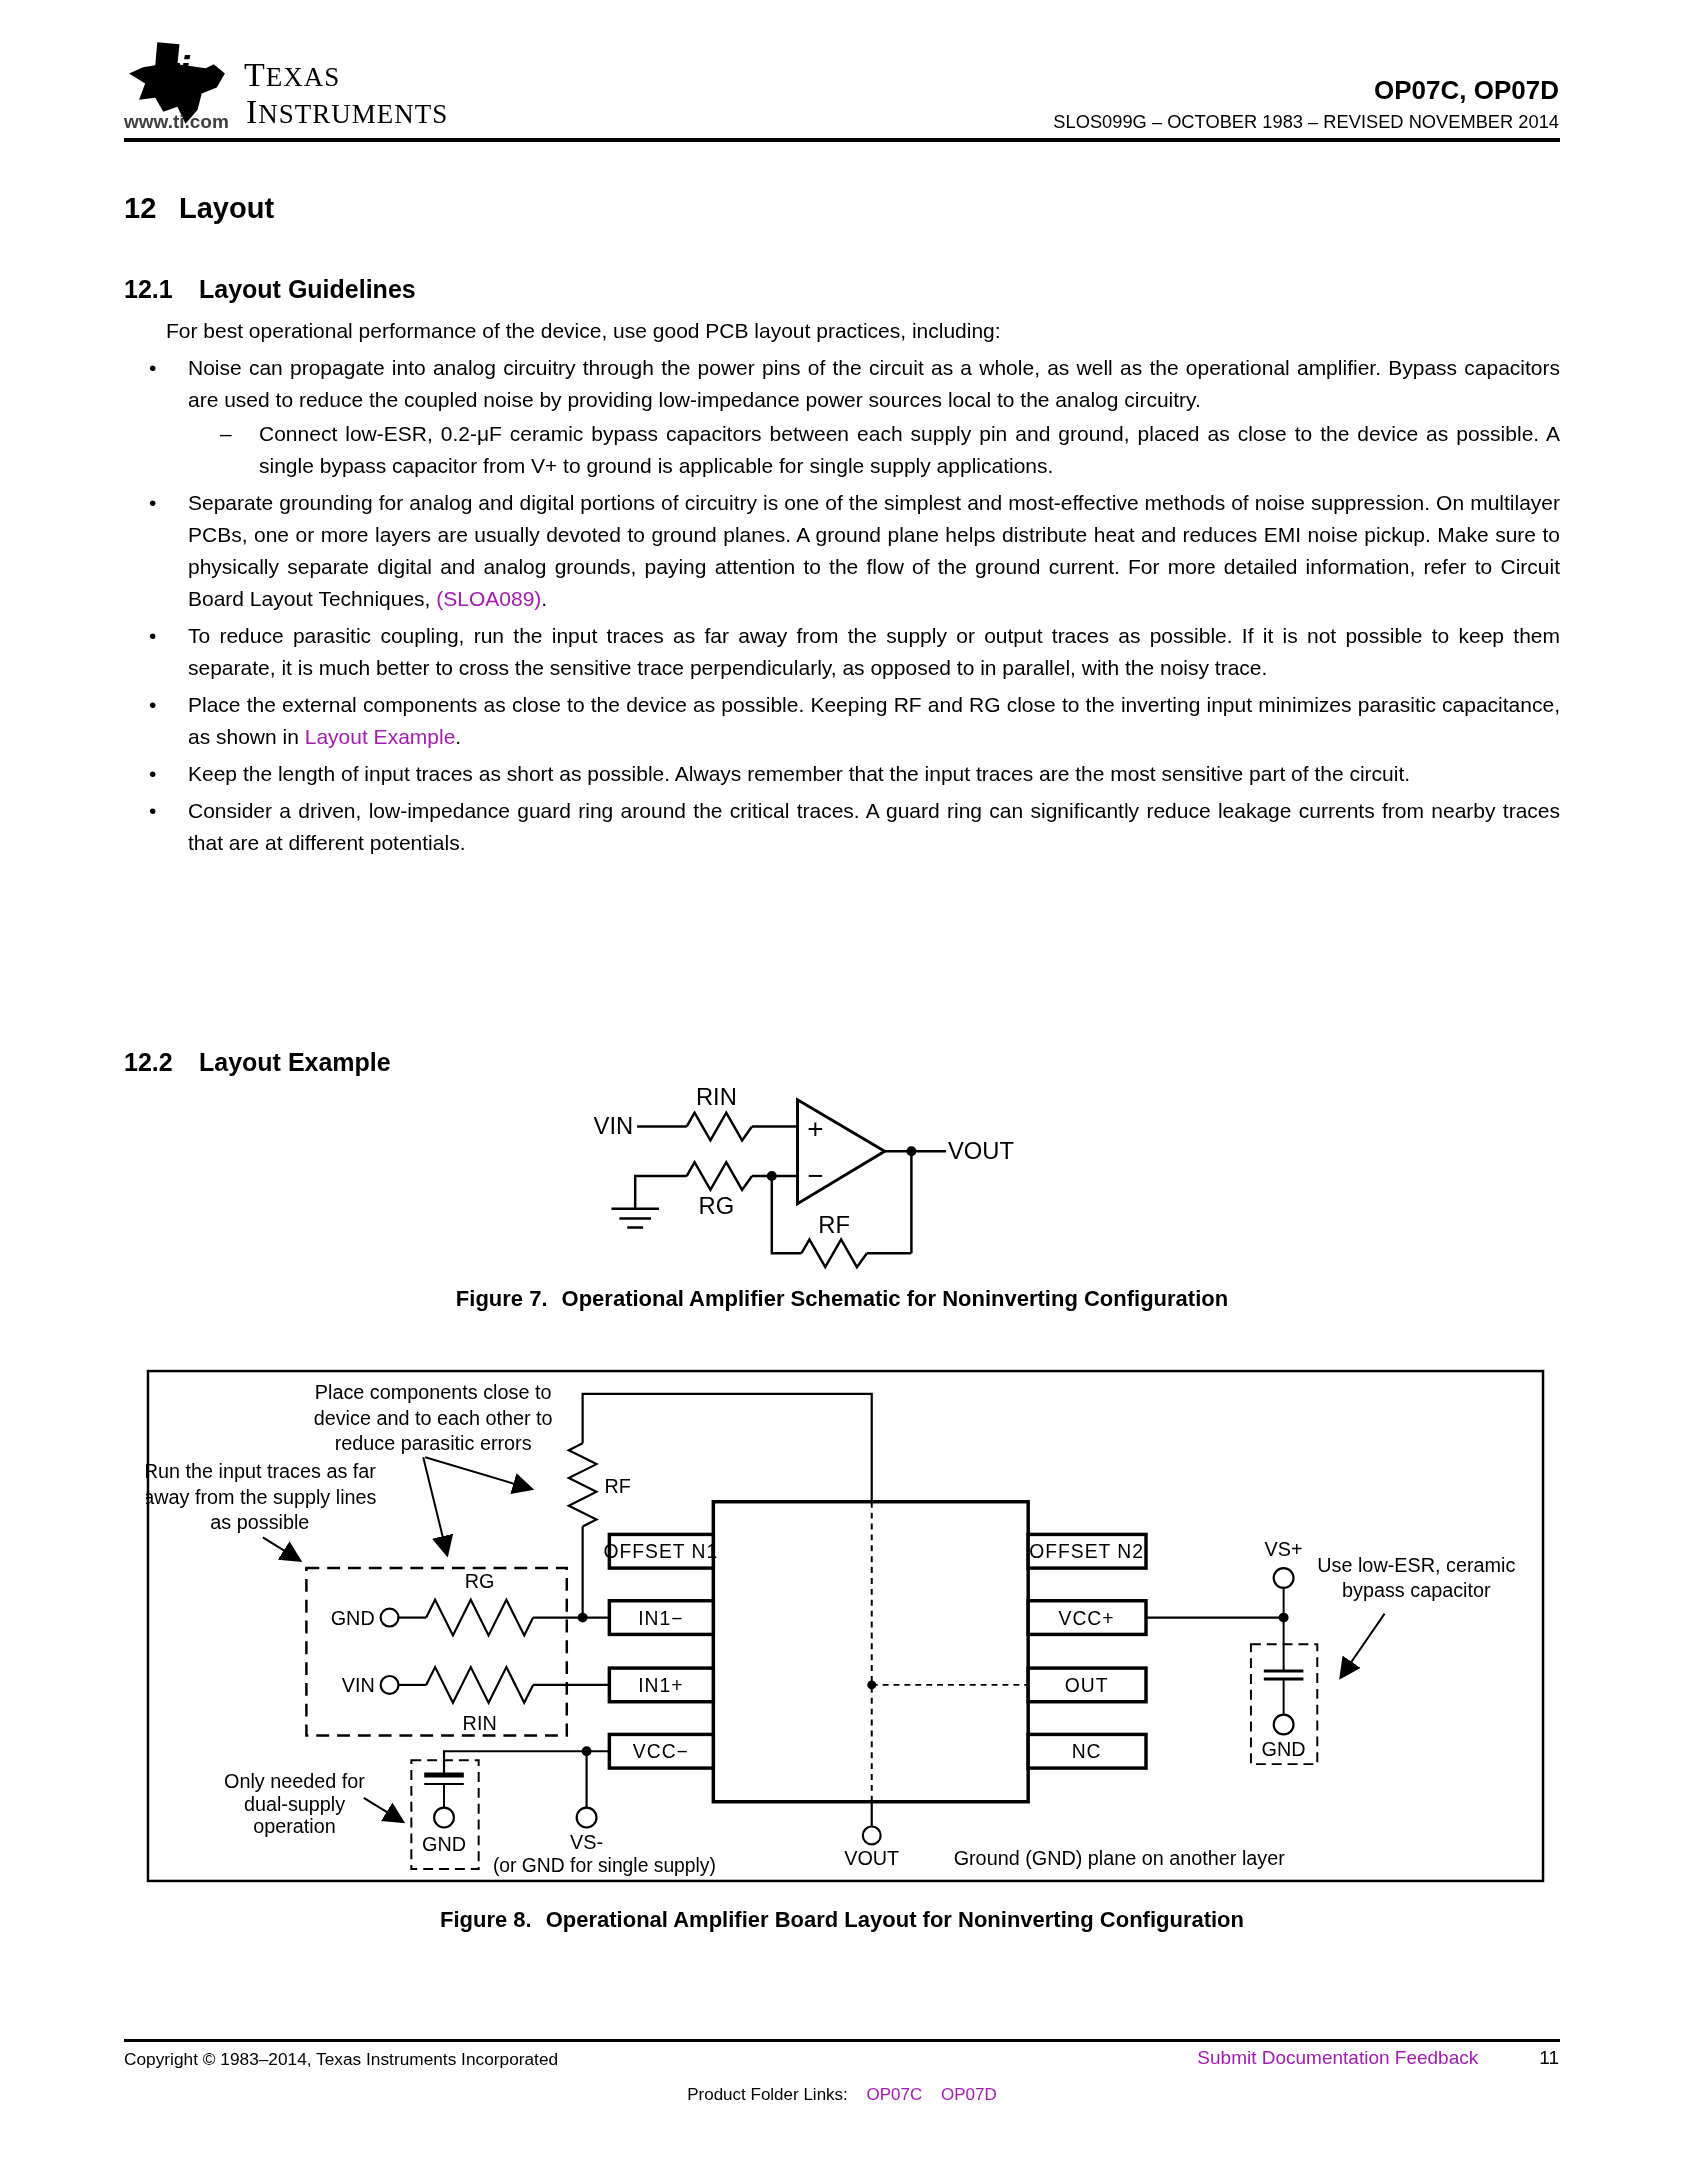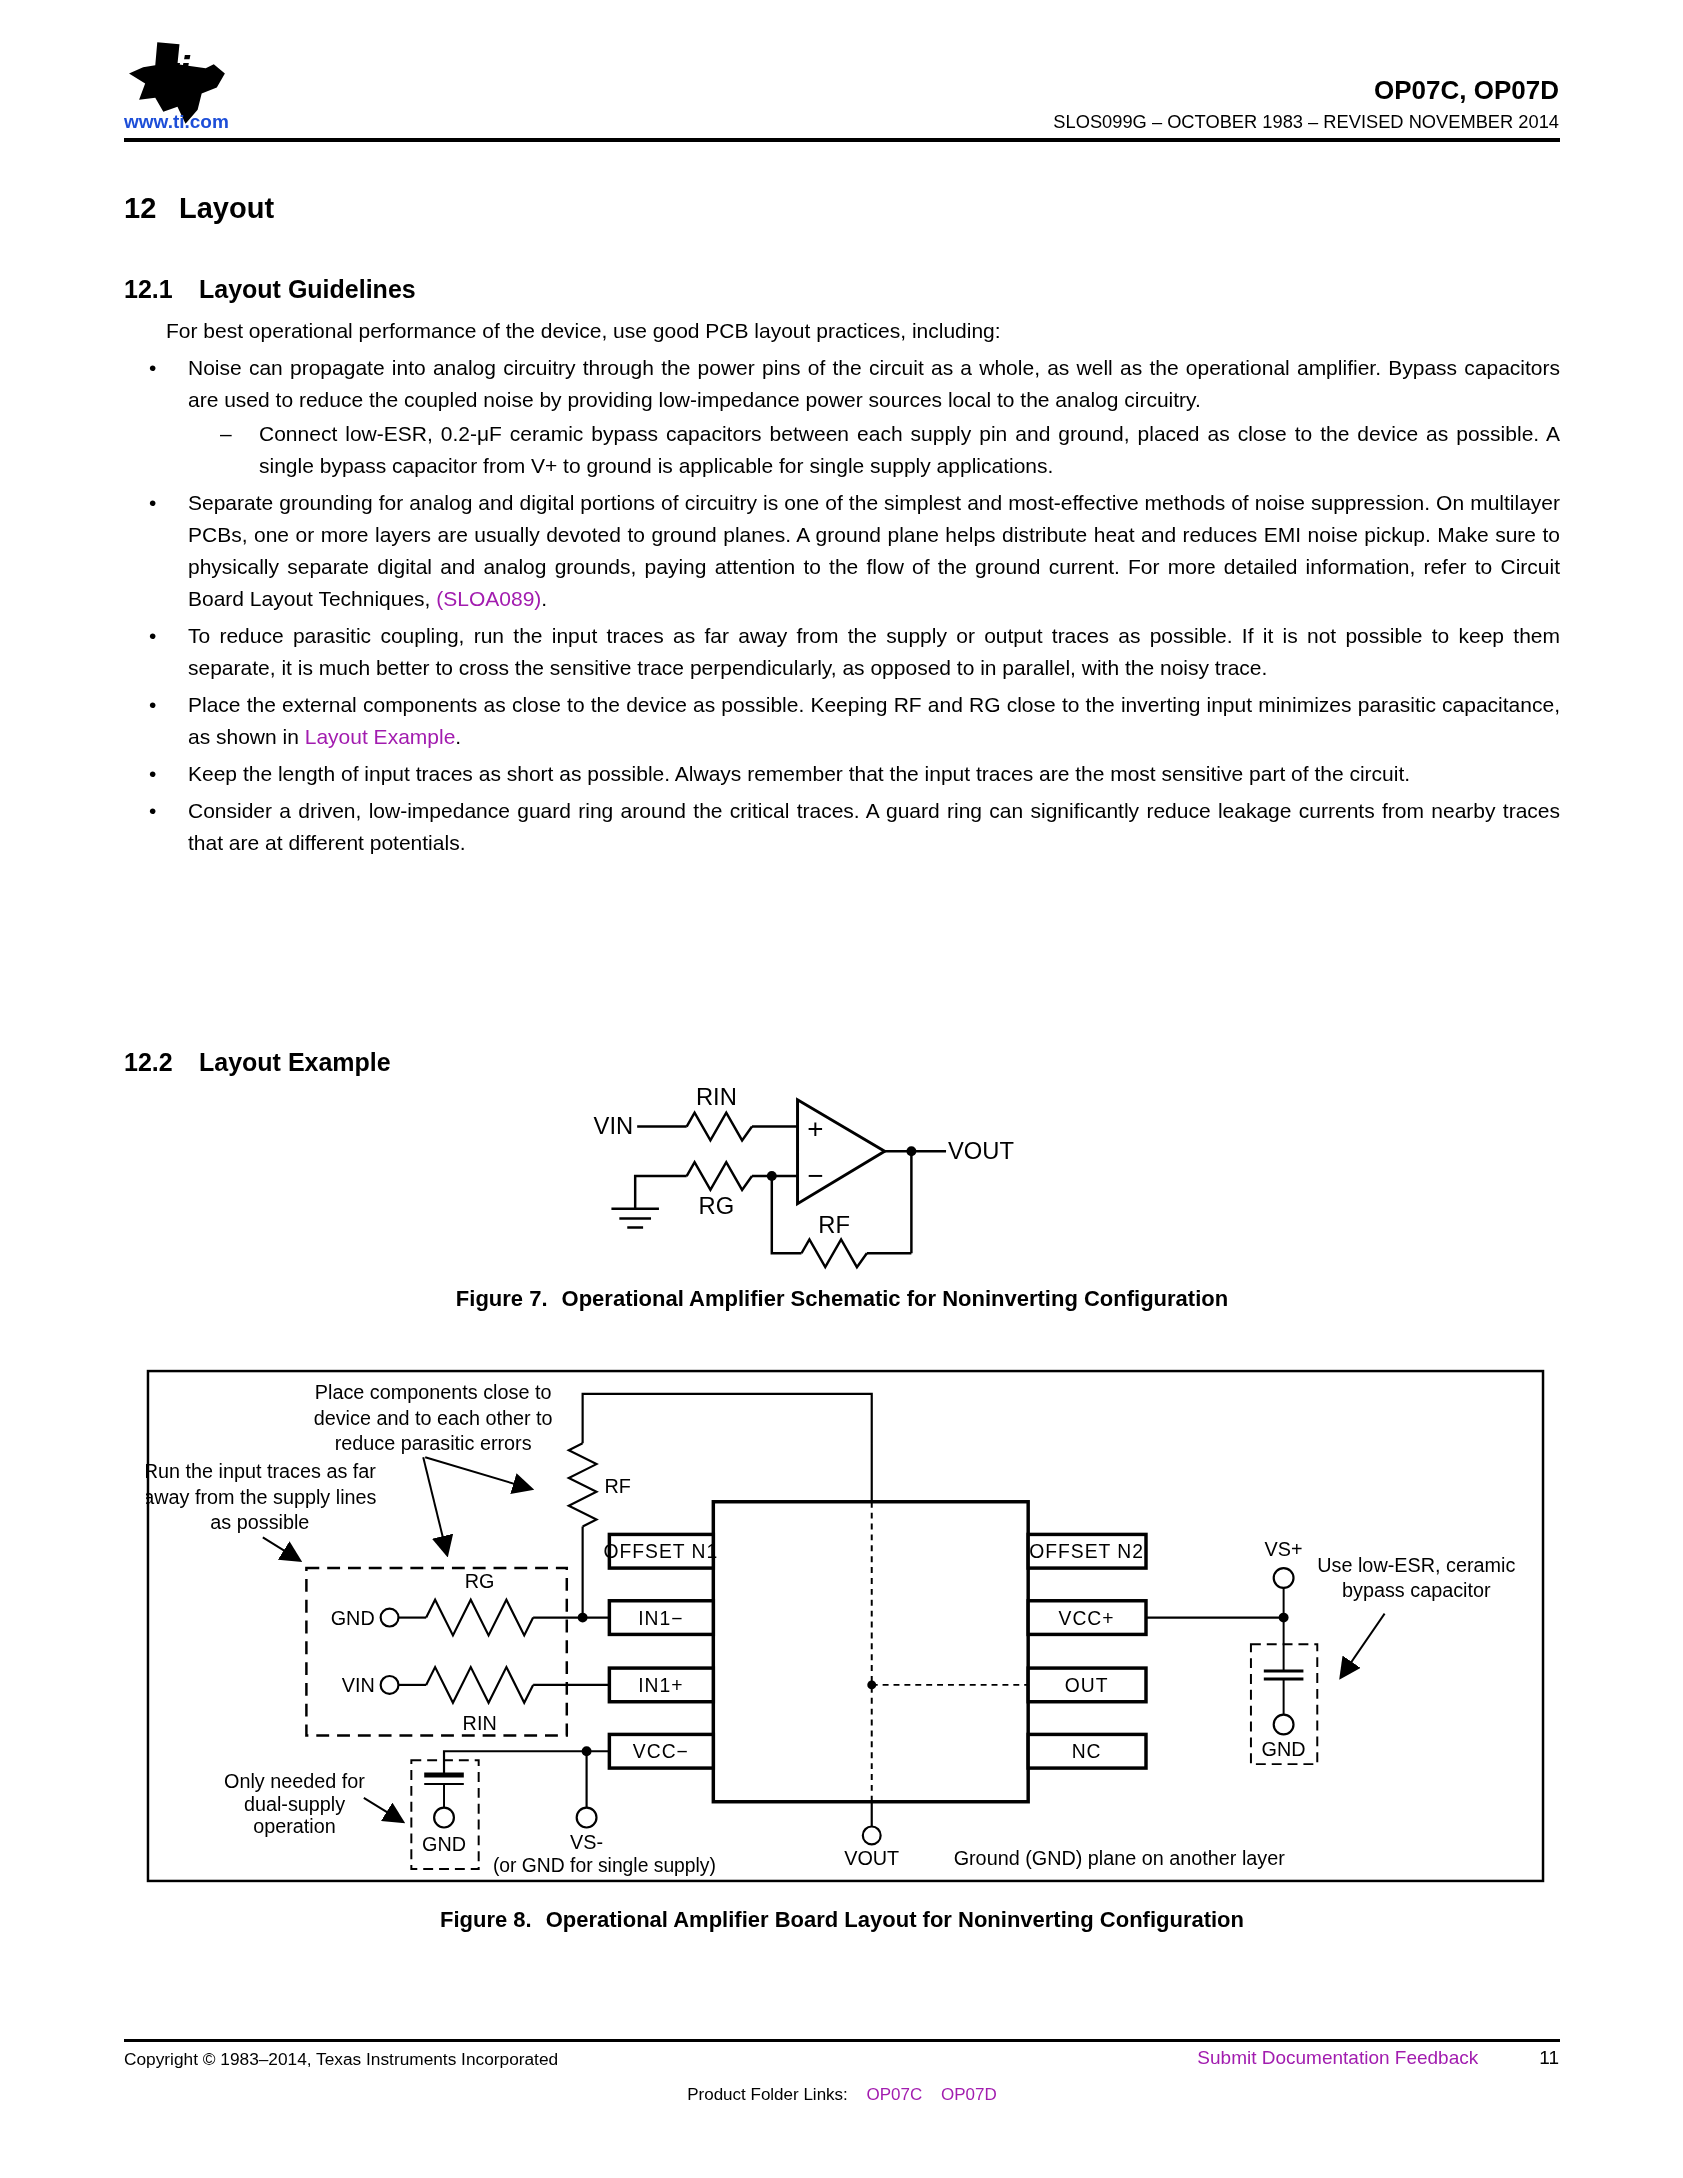--- a/index.html
+++ b/index.html
@@ -50,22 +50,26 @@
   .folder .link{margin-left:14px;}
 </style>
 </head>
 <body>
 
 <div class="abs logo">
   <svg width="111" height="83" viewBox="0 0 110 82">
     <path d="M30,0 L52,2 L50,22 L78,26 L86,22 L97,31 L89,45 L74,51 L70,67 L58,81 L50,64 L36,69 L28,55 L12,57 L18,41 L2,31 L16,25 L28,23 Z" fill="#000"></path>
     <text x="50" y="42" text-anchor="middle" font-size="40" font-weight="bold" font-style="italic" fill="#fff" font-family="Liberation Serif, serif">ti</text>
   </svg>
-</div>
-<div class="abs website link" style="color:#1d4ed8">www.ti.com</div>
+  <div class="logo-text">
+    <div class="logo-texas">TEXAS</div>
+    <div class="logo-instr">INSTRUMENTS</div>
+  </div>
+</div>
+<div class="abs website link" style="color:#404040">www.ti.com</div>
 <div class="abs partnums">OP07C, OP07D</div>
 <div class="abs revision">SLOS099G – OCTOBER 1983 – REVISED NOVEMBER 2014</div>
 <div class="abs header-rule"></div>
 
 <div class="abs h1">
   <span class="h-num">12</span><span>Layout</span>
 </div>
 
 <div class="abs h2 h2-121">
   <span class="h-num">12.1</span><span>Layout Guidelines</span>

